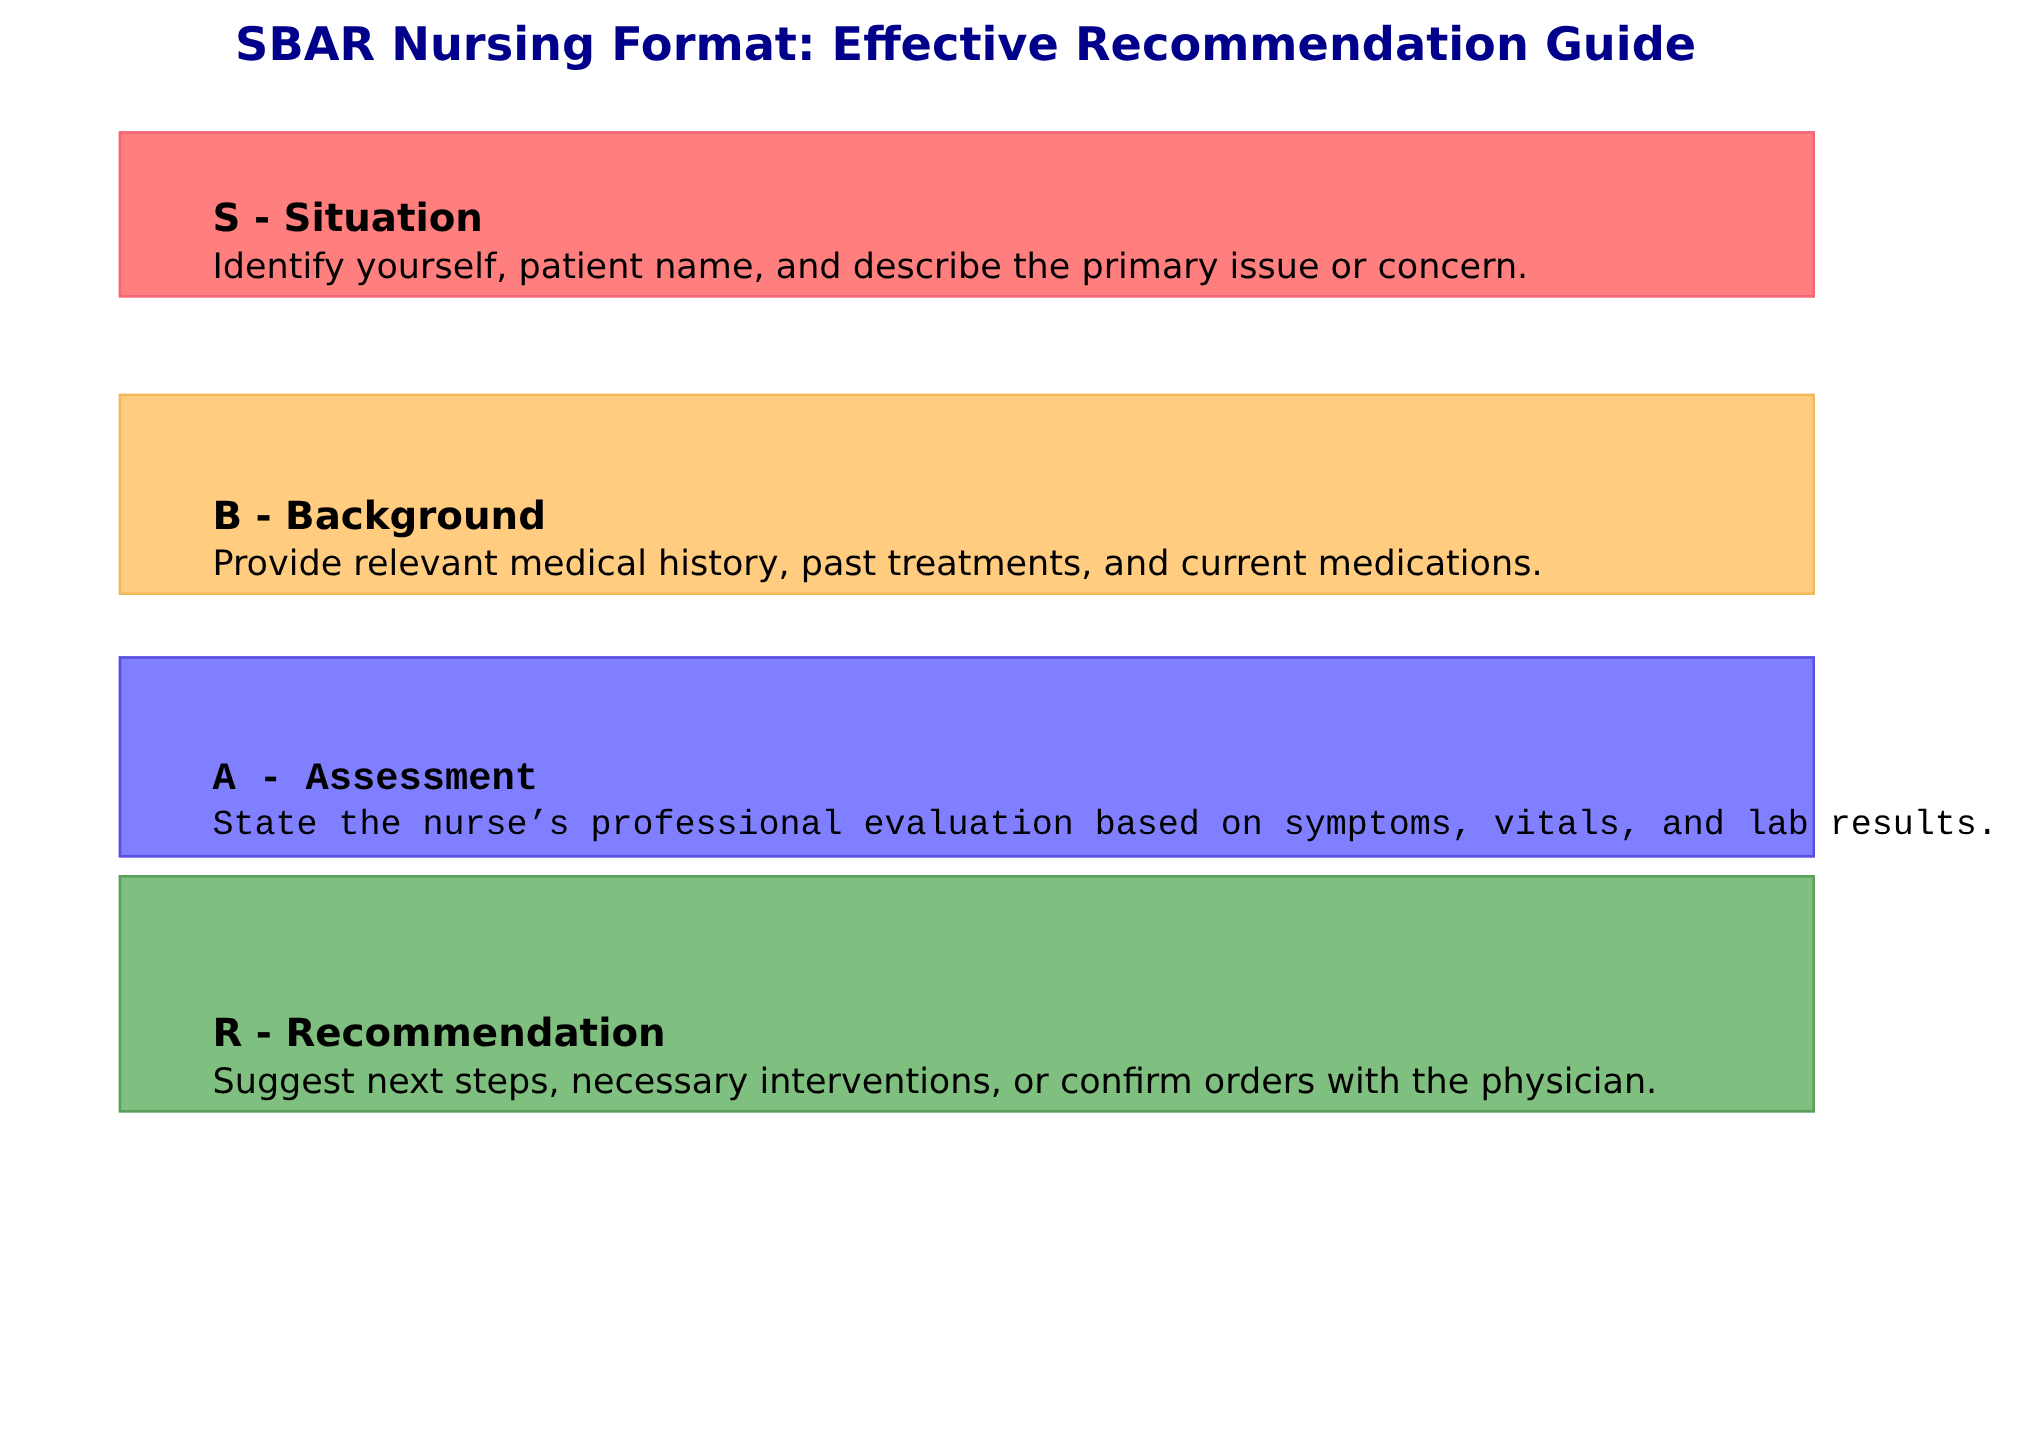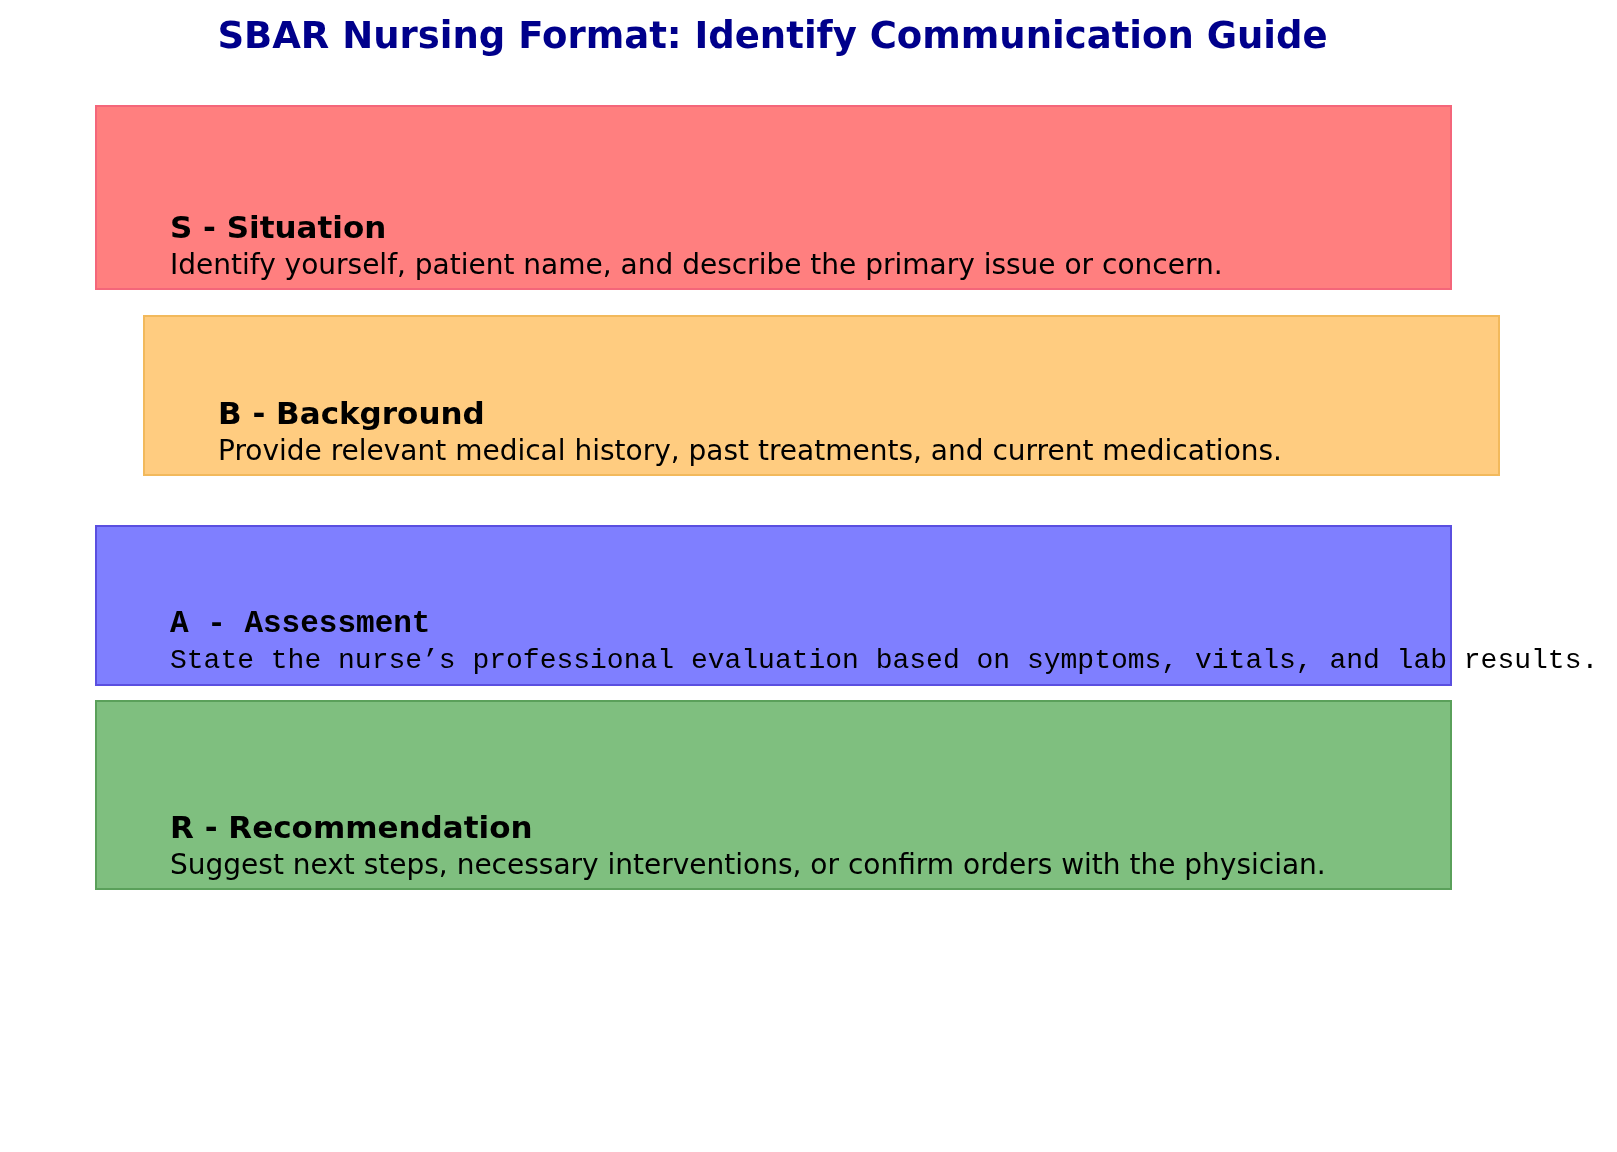--- a/index.html
+++ b/index.html
@@ -64,29 +64,29 @@
 
   .sbar-desc {
     font-size: 28px;
     font-weight: normal;
     color: #000000;
     line-height: 1.2;
     white-space: nowrap;
   }
 
   
-  #section-0 { top: 105px;  height: 185px; }
-  #section-1 { top: 315px;  height: 161px; margin-left: 48px; }
+  #section-0 { top: 105px;  height: 133px; }
+  #section-1 { top: 315px;  height: 161px; }
   #section-2 { top: 525px;  height: 161px; font-family: Liberation Mono, monospace; }
   #section-3 { top: 700px;  height: 190px; }
 </style>
 </head>
 <body style="background: rgb(255, 255, 255);">
 
-<div id="page-title" style="color: rgb(0, 0, 139);">SBAR Nursing Format: Identify Communication Guide</div>
+<div id="page-title" style="color: rgb(0, 0, 139);">SBAR Nursing Format: Effective Recommendation Guide</div>
 
 <div class="sbar-section" id="section-0">
   <div class="sbar-box" style="background-color: rgb(255, 127, 127); border-color: rgb(244, 102, 122);"></div>
   <div class="sbar-text">
     <div class="sbar-label">S - Situation</div>
     <div class="sbar-desc">Identify yourself, patient name, and describe the primary issue or concern.</div>
   </div>
 </div>
 
 <div class="sbar-section" id="section-1">

